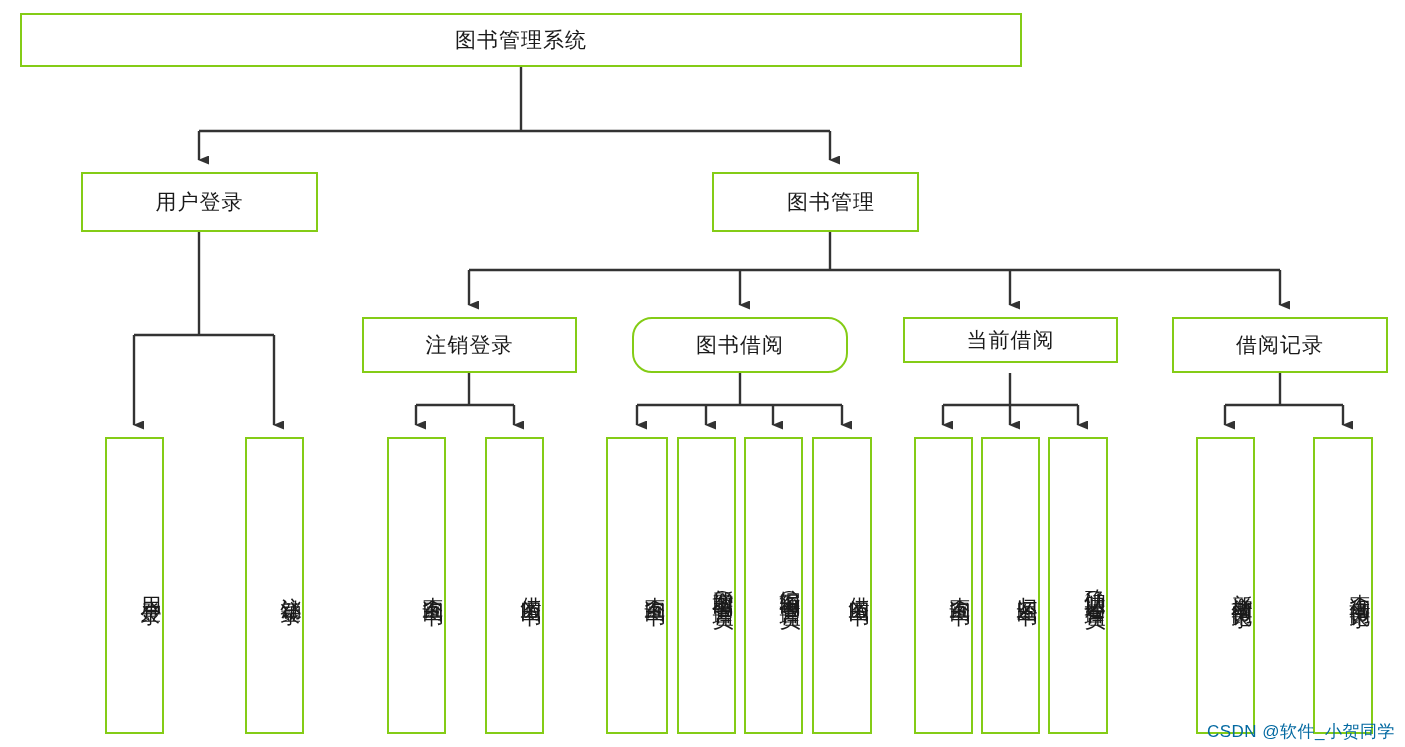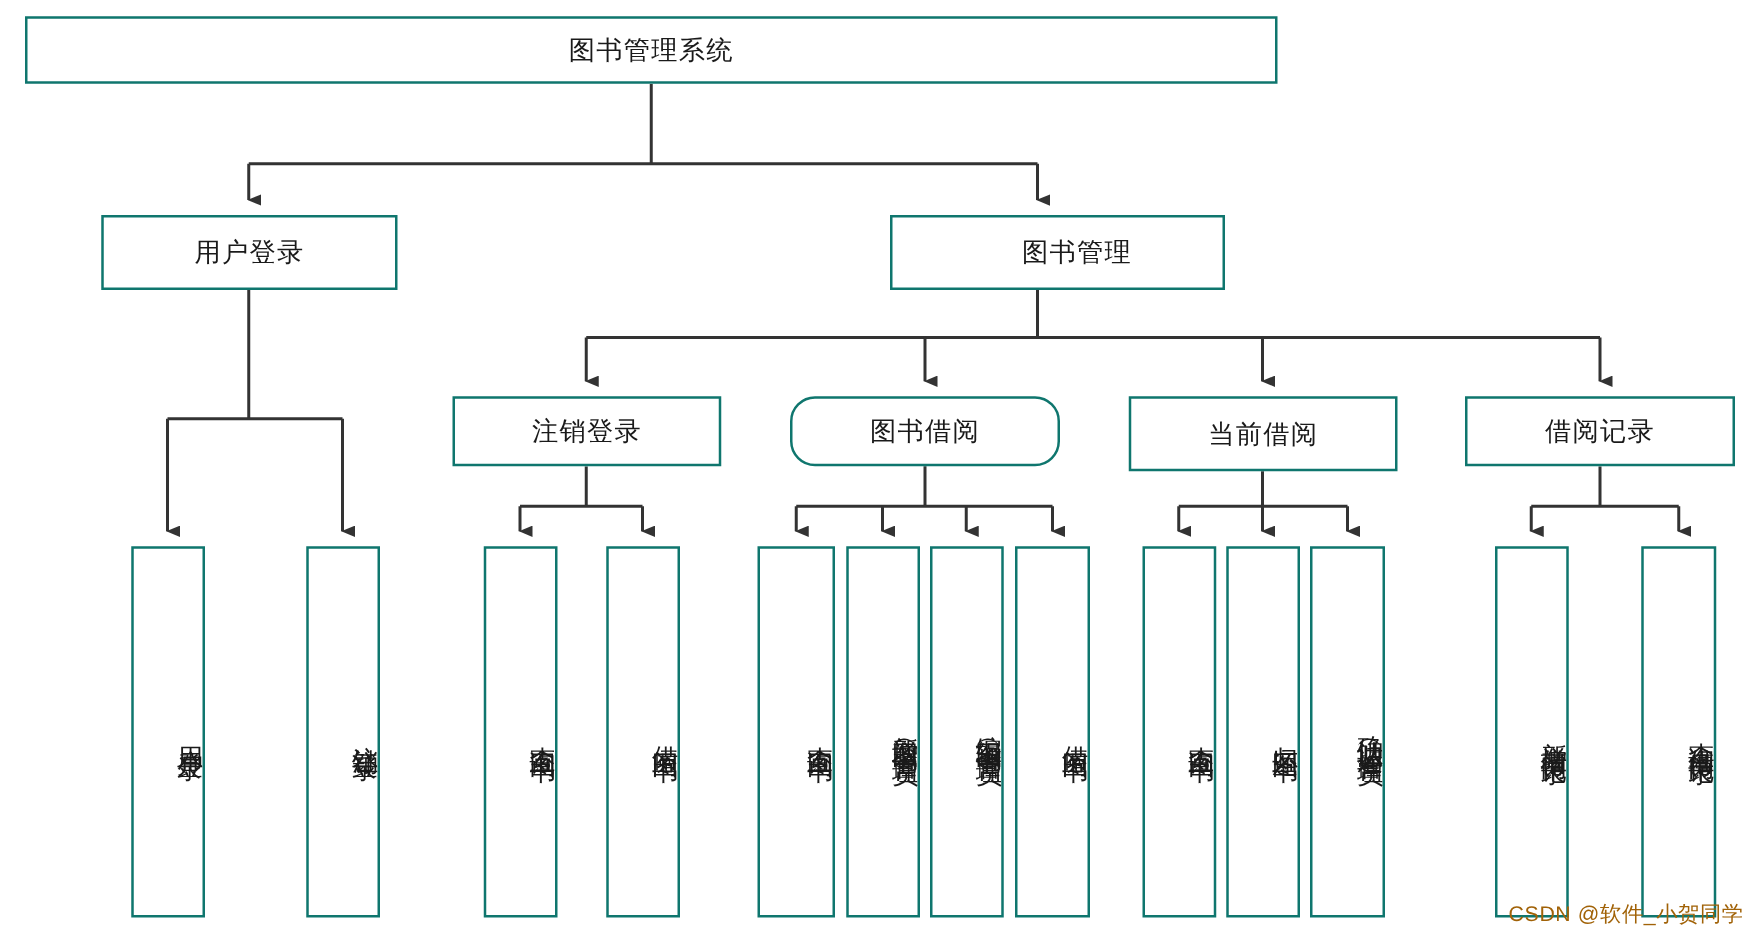--- a/index.html
+++ b/index.html
@@ -22,21 +22,21 @@
     position: absolute;
     left: 0;
     top: 0;
     width: 1405px;
     height: 747px;
   }
   .node-box {
     position: absolute;
     box-sizing: border-box;
     background: #ffffff;
-    border: 2px solid #0f766e;
+    border: 2px solid #84cc16;
     display: flex;
     align-items: center;
     justify-content: center;
     color: #1a1a1a;
   }
   .node-box.horizontal {
     font-size: 21px;
     letter-spacing: 1px;
   }
   .node-box.vertical {
@@ -52,21 +52,21 @@
   }
   .node-label {
     display: block;
     white-space: pre;
   }
   #watermark {
     position: absolute;
     right: 10px;
     bottom: 4px;
     font-size: 17px;
-    color: #a16207;
+    color: #0369a1;
     letter-spacing: 0.5px;
     font-family: "Liberation Sans", "DejaVu Sans", sans-serif;
     pointer-events: none;
   }
 </style>
 </head>
 <body>
 
 <div id="canvas">
 
@@ -135,31 +135,31 @@
     </g>
   </svg>
 
   <div class="node-box horizontal" style="left:20px; top:13px; width:1002px; height:54px;">
     <span class="node-label">图书管理系统</span>
   </div>
 
   <div class="node-box horizontal" style="left:81px; top:172px; width:237px; height:60px;">
     <span class="node-label">用户登录</span>
   </div>
-  <div class="node-box horizontal" style="left:712px; top:172px; width:268px; height:60px;padding-left:31px;">
+  <div class="node-box horizontal" style="left:712px; top:172px; width:207px; height:60px;padding-left:31px;">
     <span class="node-label">图书管理</span>
   </div>
 
   <div class="node-box horizontal" style="left:362px; top:317px; width:215px; height:56px;">
     <span class="node-label">注销登录</span>
   </div>
   <div class="node-box horizontal" style="left:632px; top:317px; width:216px; height:56px;border-radius:20px;">
     <span class="node-label">图书借阅</span>
   </div>
-  <div class="node-box horizontal" style="left:903px; top:317px; width:215px; height:60px;">
+  <div class="node-box horizontal" style="left:903px; top:317px; width:215px; height:46px;">
     <span class="node-label">当前借阅</span>
   </div>
   <div class="node-box horizontal" style="left:1172px; top:317px; width:216px; height:56px;">
     <span class="node-label">借阅记录</span>
   </div>
 
   <div class="node-box vertical" style="left:105px; top:437px; width:59px; height:297px;">
     <span class="node-label">用户登录</span>
   </div>
   <div class="node-box vertical" style="left:245px; top:437px; width:59px; height:297px;">

